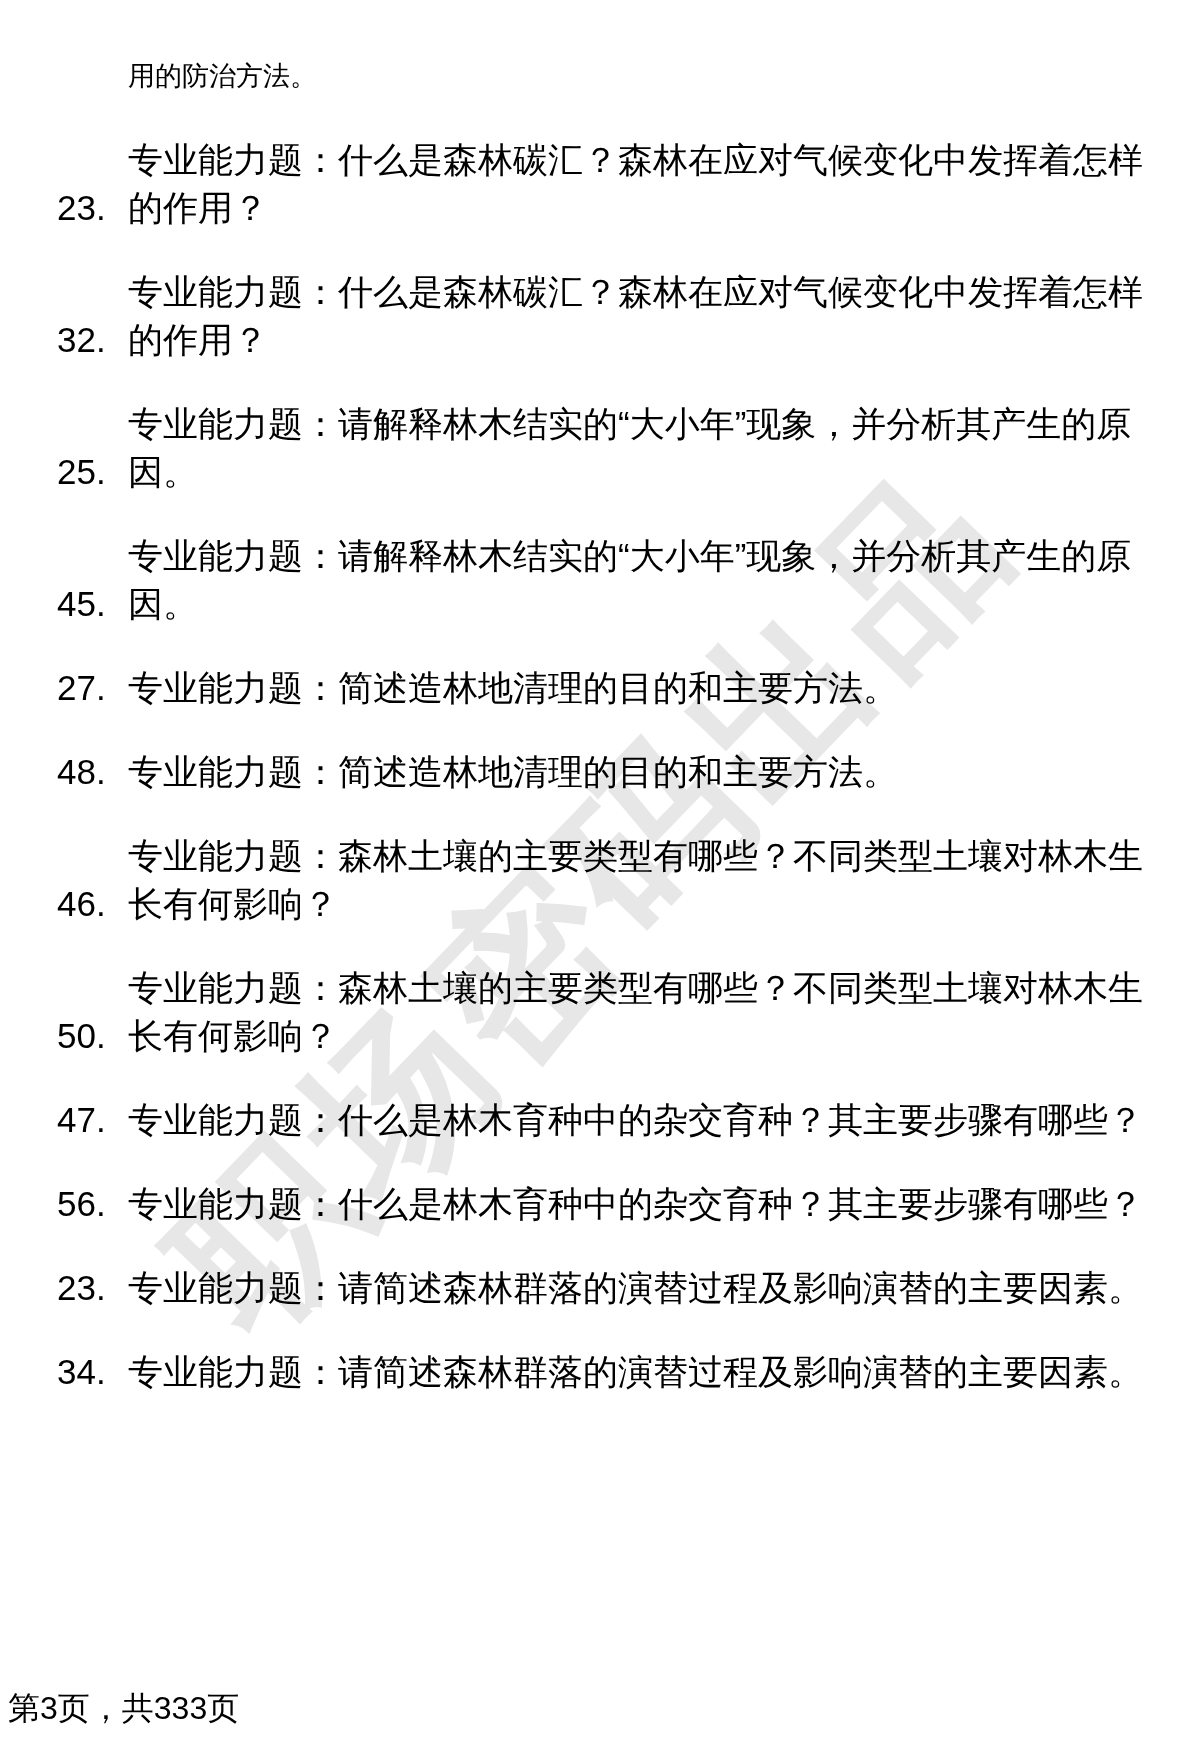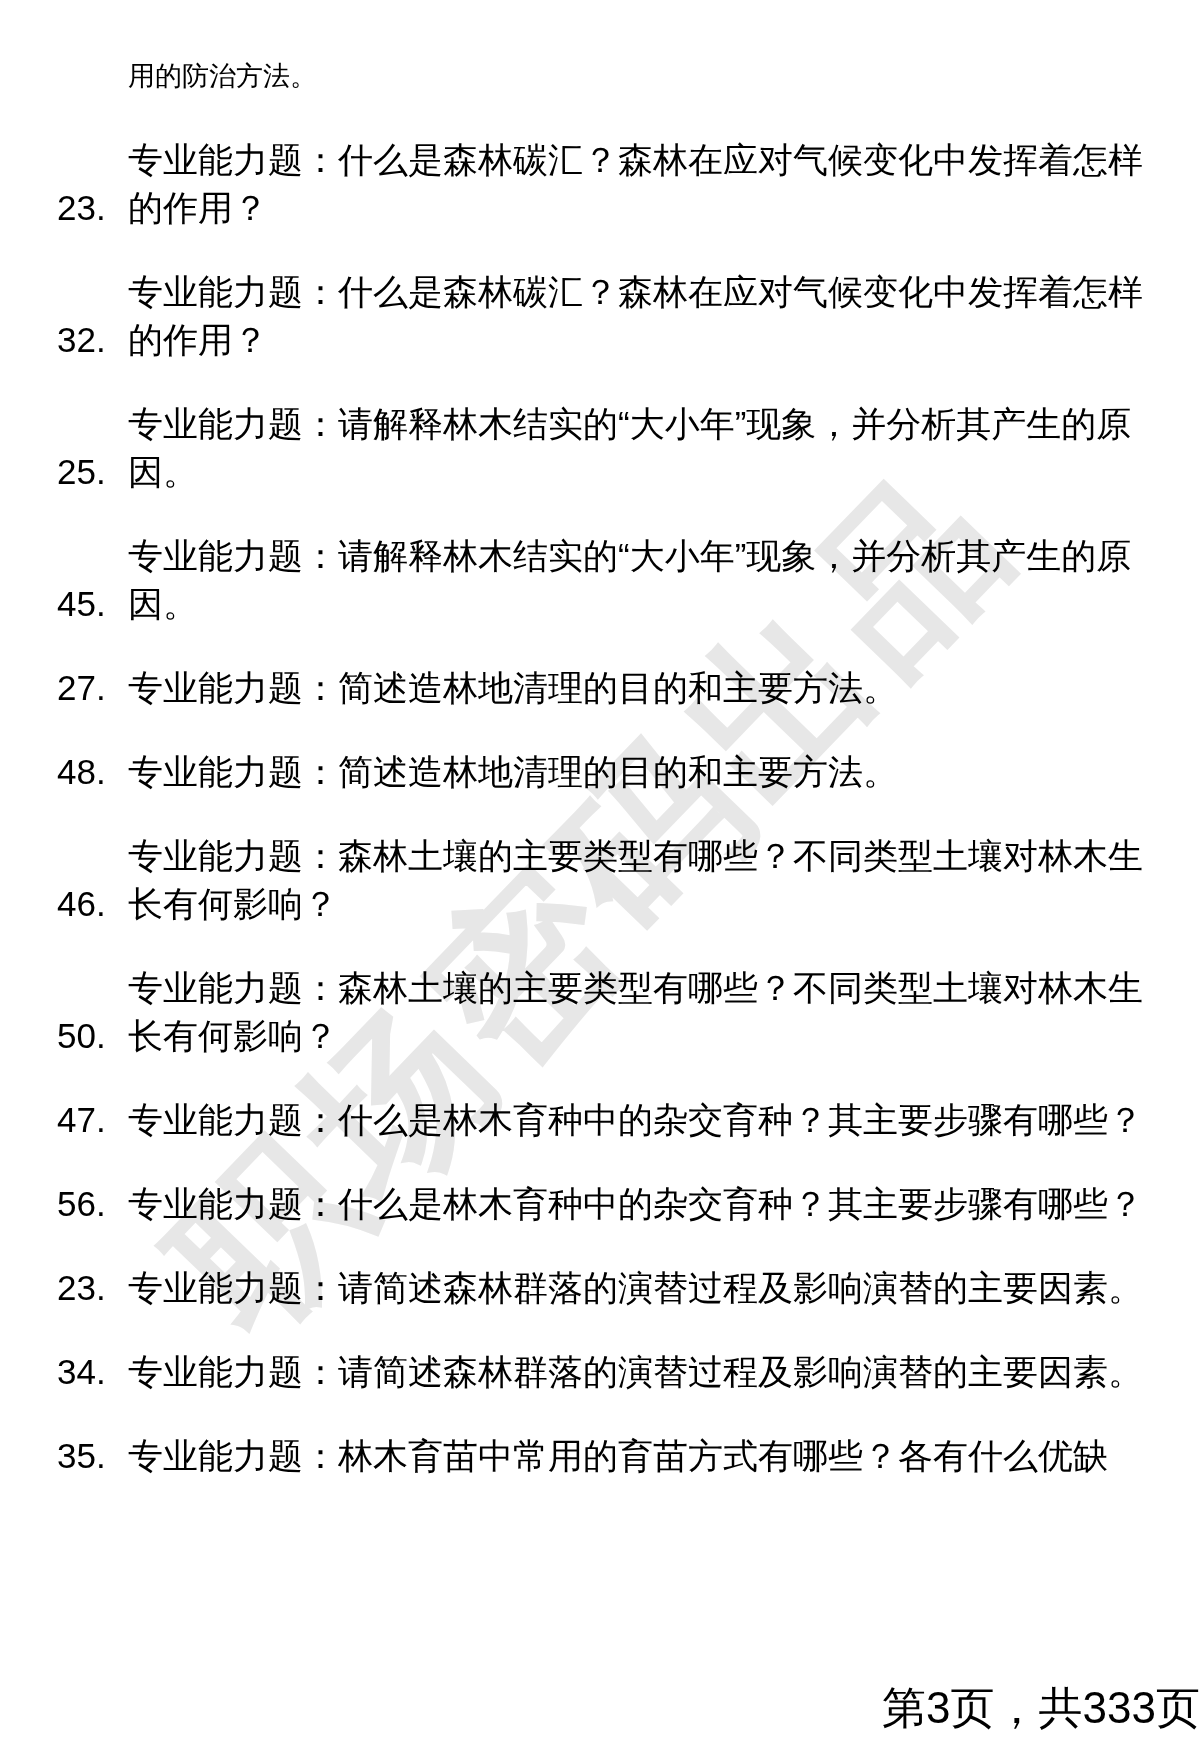--- a/index.html
+++ b/index.html
@@ -60,25 +60,25 @@
     flex: 0 0 71px;
   }
 
   li.question .txt {
     flex: 1 1 auto;
     max-width: 1017px;
   }
 
   .page-footer {
     position: absolute;
-    left: 0;
+    left: 8px;
     right: 0;
     top: 1688px;
-    text-align: right;
-    font-size: 44px;
+    text-align: left;
+    font-size: 32px;
     line-height: 40px;
     z-index: 1;
   }
 </style>
 </head>
 <body>
 
 <div class="watermark" style="color: rgb(231, 231, 231);">职场密码出品</div>
 
 <main class="page">
@@ -139,21 +139,17 @@
   <li class="question">
     <span class="num">23.</span>
     <span class="txt">专业能力题：请简述森林群落的演替过程及影响演替的主要因素。</span>
   </li>
 
   <li class="question">
     <span class="num">34.</span>
     <span class="txt">专业能力题：请简述森林群落的演替过程及影响演替的主要因素。</span>
   </li>
 
-  <li class="question">
-    <span class="num">35.</span>
-    <span class="txt">专业能力题：林木育苗中常用的育苗方式有哪些？各有什么优缺</span>
-  </li>
 </ol>
 
 </main>
 
 <footer class="page-footer">第3页，共333页</footer>
 
 </body></html>

